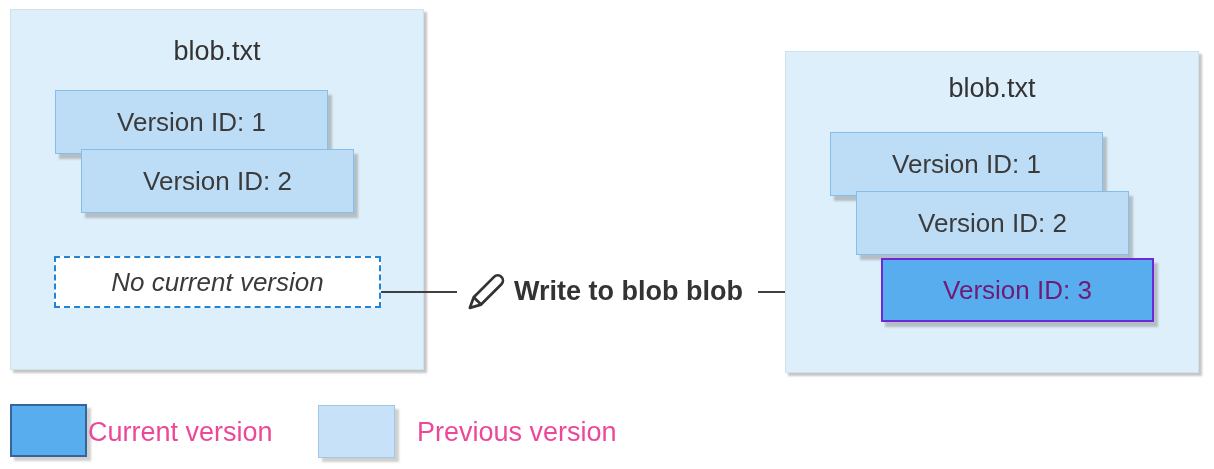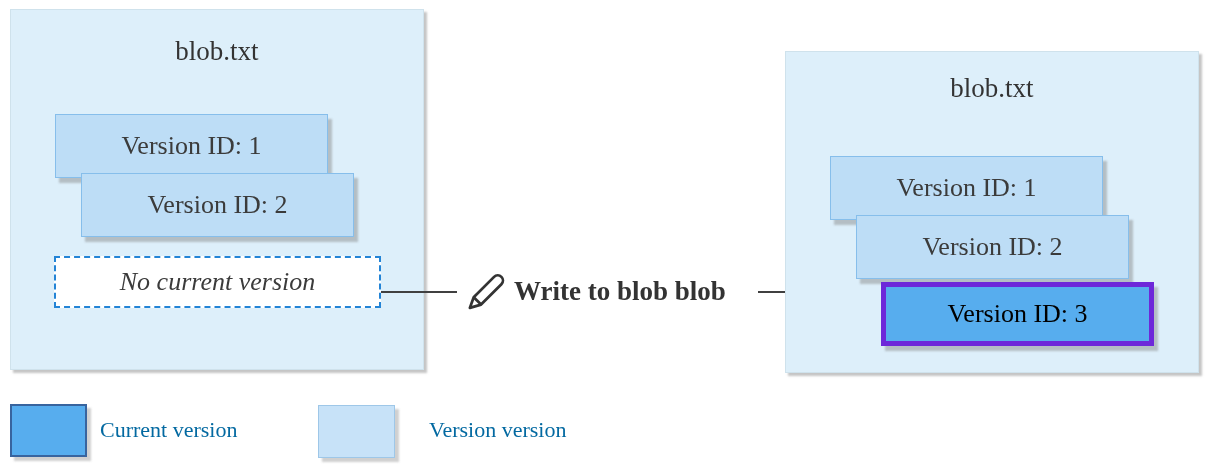--- a/index.html
+++ b/index.html
@@ -4,21 +4,20 @@
 <style>
   html, body { margin: 0; padding: 0; background: #ffffff; }
   body { font-family: "Liberation Sans", "DejaVu Sans", sans-serif; color: #3a3a3a; }
 
   .stage {
     position: relative;
     width: 1214px;
     height: 469px;
     background: #ffffff;
     overflow: hidden;
-    font-family: Liberation Serif, serif;
   }
 
   
   .blob-box {
     position: absolute;
     background: #ddeffa;
     border: 1px solid #cfe2ec;
     box-shadow: 3px 3px 2px rgba(150,150,150,0.55);
     box-sizing: border-box;
   }
@@ -40,30 +39,29 @@
     position: absolute;
     width: 273px;
     height: 64px;
     box-sizing: border-box;
     display: flex;
     align-items: center;
     justify-content: center;
     font-size: 26px;
     color: #3b3b3b;
     box-shadow: 4px 5px 2px rgba(130,130,130,0.45);
-    margin-top: 24px;
   }
   .version-card.previous {
     background: #bdddf6;
     border: 1px solid #86beeb;
   }
   .version-card.current {
     background: #57adee;
-    border: 5px solid #6d28d9;
-    color: #000000;
+    border: 2px solid #6d28d9;
+    color: #701a75;
   }
   
   .blob-box.left .card-1 { left: 44px; top: 80px; }
   .blob-box.left .card-2 { left: 70px; top: 139px; }
   
   .blob-box.right .card-1 { left: 44px;  top: 80px; }
   .blob-box.right .card-2 { left: 70px;  top: 139px; }
   .blob-box.right .card-3 { left: 95px;  top: 206px; }
 
   
@@ -124,24 +122,23 @@
     background: #57adee;
     border: 2px solid #38649e;
   }
   .legend-swatch.previous {
     left: 318px; top: 405px;
     background: #c7e2f8;
     border: 1px solid #9ec7e8;
   }
   .legend-label {
     position: absolute;
-    font-size: 22px;
-    color: #0369a1;
+    font-size: 27px;
+    color: #ec4899;
     white-space: nowrap;
-    padding-left: 12px;
   }
   .legend-label.current  { left: 88px;  top: 417px; }
   .legend-label.previous { left: 417px; top: 417px; }
 </style>
 </head>
 <body>
 
 <div class="stage">
 
   <div class="blob-box left">
@@ -177,15 +174,15 @@
       <span>Version ID: 2</span>
     </div>
     <div class="version-card current card-3">
       <span>Version ID: 3</span>
     </div>
   </div>
 
   <div class="legend-swatch current"></div>
   <div class="legend-label current">Current version</div>
   <div class="legend-swatch previous"></div>
-  <div class="legend-label previous">Version version</div>
+  <div class="legend-label previous">Previous version</div>
 
 </div>
 
 </body></html>

